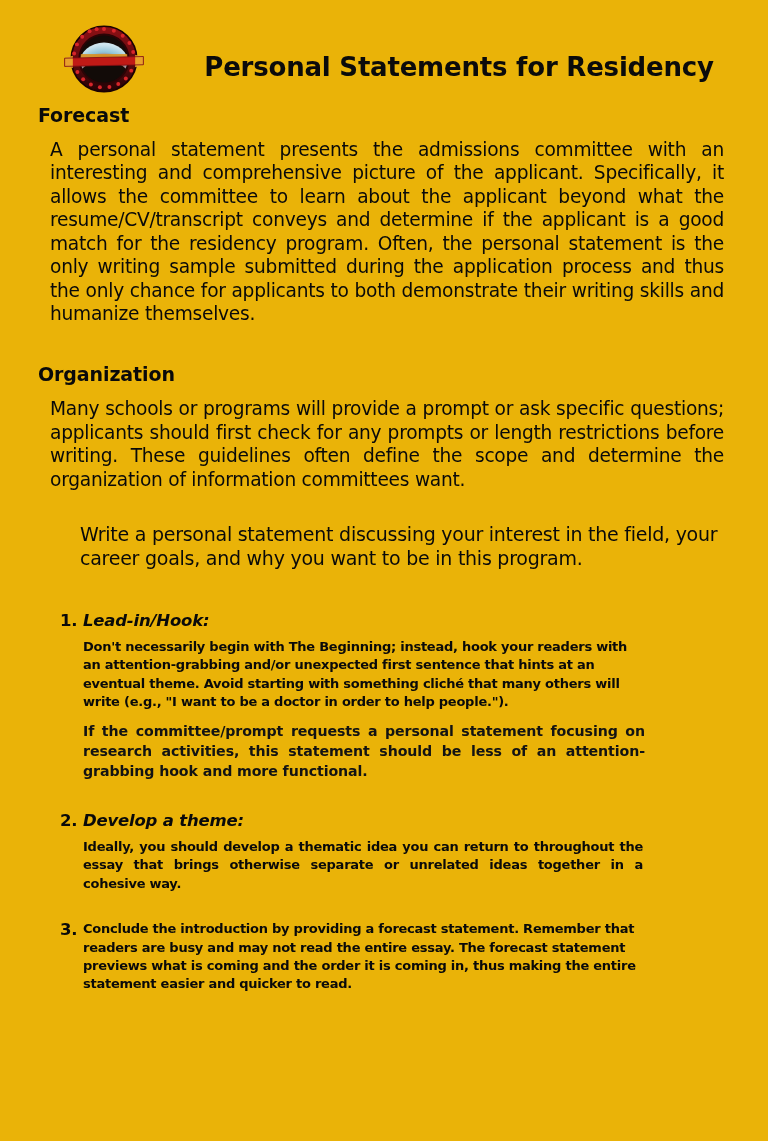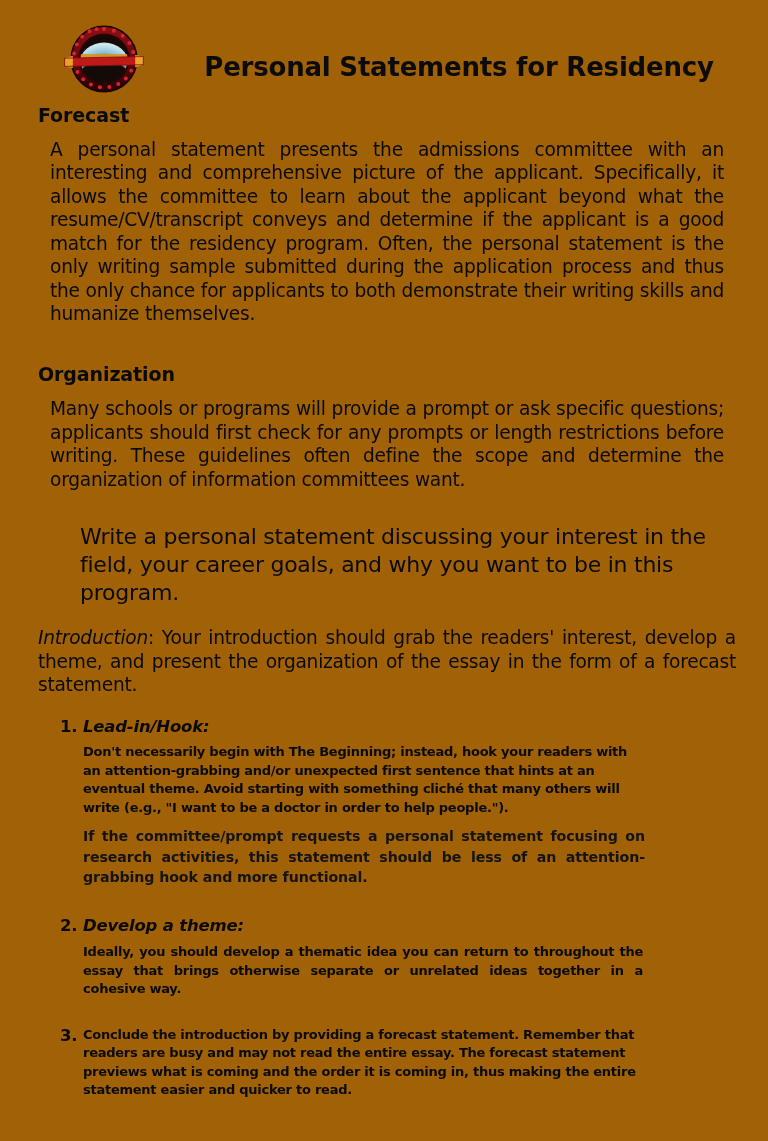--- a/index.html
+++ b/index.html
@@ -8,21 +8,21 @@
     padding: 0;
     background: #ffffff;
   }
   body {
     font-family: "DejaVu Sans", sans-serif;
   }
   .page {
     position: relative;
     width: 768px;
     height: 1141px;
-    background: #a16207;
+    background: #eab308;
     overflow: hidden;
     box-sizing: border-box;
   }
 
   
   .header {
     position: relative;
     height: 100px;
     padding: 0;
   }
@@ -81,21 +81,21 @@
     text-align: left;
   }
 
   .gap-lg { height: 26px; }
   .gap-md { height: 20px; }
   .gap-sm { height: 13px; }
 
   .indent-block {
     margin-left: 42px;
     font-family: "DejaVu Sans", sans-serif;
-    font-size: 22px;
+    font-size: 19px;
     line-height: 1.26;
     letter-spacing: -0.25px;
     text-align: left;
   }
 
   .intro-para {
     font-family: "DejaVu Sans", sans-serif;
     font-size: 18.6px;
     line-height: 1.26;
     letter-spacing: -0.25px;
@@ -243,23 +243,20 @@
     <h2 class="section-heading">Organization</h2>
     <p class="body-para">Many schools or programs will provide a prompt or ask specific questions; applicants should first check for any prompts or length restrictions before writing. These guidelines often define the scope and determine the organization of information committees want.</p>
 
     <div class="gap-md"></div>
 
 
     <div class="indent-block">Write a personal statement discussing your interest in the field, your career goals, and why you want to be in this program.</div>
 
     <div class="gap-md"></div>
 
-    <p class="intro-para">
-      <span class="intro-label">Introduction</span><span>: </span><span>Your introduction should grab the readers' interest, develop a theme, and present the organization of the essay in the form of a forecast statement.</span>
-    </p>
 
     <div class="gap-md"></div>
 
     <ol class="outline">
 
       <li>
         <span class="item-number">1.</span>
         <p class="item-title">Lead-in/Hook:</p>
         <p class="item-body">Don't necessarily begin with The Beginning; instead, hook your readers with an attention-grabbing and/or unexpected first sentence that hints at an eventual theme. Avoid starting with something cliché that many others will write (e.g., "I want to be a doctor in order to help people.").</p>
         <p class="item-note">If the committee/prompt requests a personal statement focusing on research activities, this statement should be less of an attention-grabbing hook and more functional.</p>

